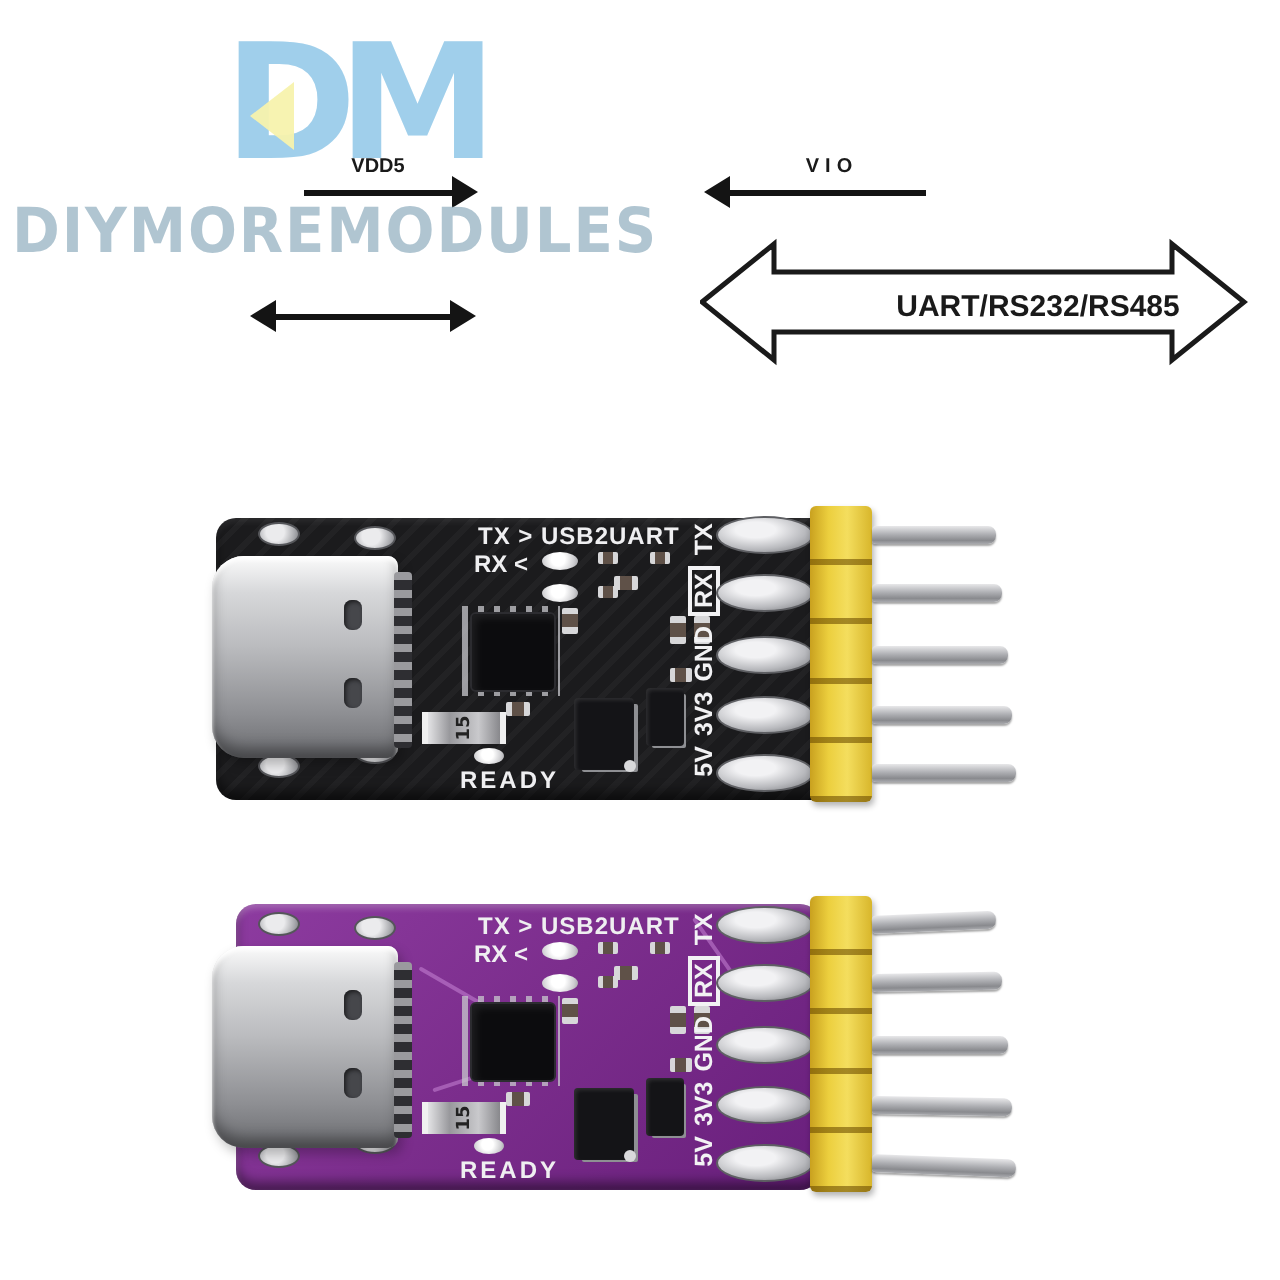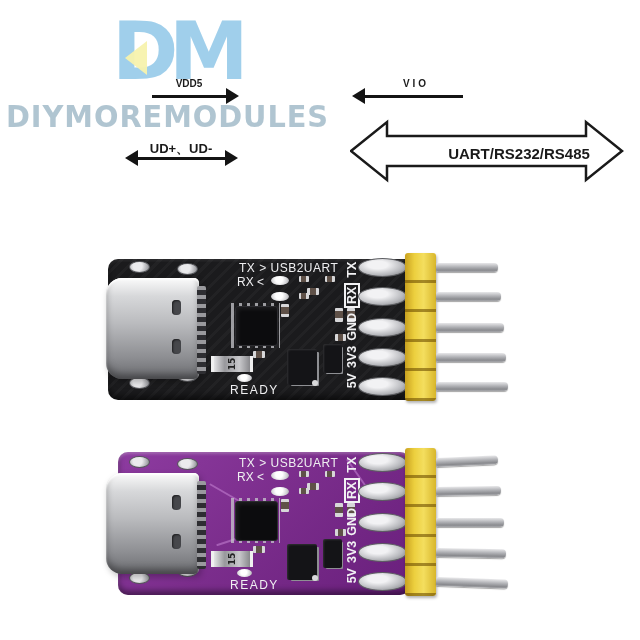--- a/index.html
+++ b/index.html
@@ -66,21 +66,21 @@
        box-shadow:inset 0 2px 2px #fff,inset 0 -5px 7px rgba(0,0,0,.35),2px 3px 6px rgba(0,0,0,.25);}
   .usb-slot{position:absolute;width:9px;height:15px;background:#46474b;border-radius:4px;
             box-shadow:inset 1px 1px 2px #1e1e20;}
   .slot-a{left:66px;top:22px;} .slot-b{left:66px;top:61px;}
   .usb-comb{position:absolute;left:112px;top:38px;width:9px;height:88px;
             background:repeating-linear-gradient(180deg,#9a9a9e 0 4px,#2e2e32 4px 9px);border-radius:2px;}
   .pad{position:absolute;width:19px;height:10px;border-radius:50%;border:1px solid #55565a;
        background:radial-gradient(circle at 40% 40%,#ebebed 35%,#a9aaae 75%,#7b7c80);}
   .pad-1{left:44px;top:13px;} .pad-2{left:92px;top:15px;}
   .pad-3{left:44px;top:129px;} .pad-4{left:92px;top:122px;}
-  .silk{position:absolute;color:#efeff1;font-weight:400;font-family:"Liberation Sans",sans-serif;
+  .silk{position:absolute;color:#efeff1;font-weight:700;font-family:"Liberation Sans",sans-serif;
         white-space:nowrap;}
   .silk-tx{left:154px;top:13px;font-size:12px;letter-spacing:.5px;}
   .silk-rx{left:152px;top:27px;font-size:12px;}
   .silk-ready{left:145px;top:135px;font-size:12px;letter-spacing:1.5px;}
   .led{position:absolute;border-radius:50%;
        background:radial-gradient(circle at 45% 40%,#ffffff 30%,#cfcfd2 70%,#9a9a9e);}
   .led-a{left:186px;top:28px;width:18px;height:9px;}
   .led-b{left:186px;top:44px;width:18px;height:9px;}
   .led-ready{left:152px;top:126px;width:15px;height:8px;}
   .dot{position:absolute;left:227px;top:132px;width:6px;height:6px;border-radius:50%;background:#d9d9db;}
@@ -137,21 +137,20 @@
   <div class="head-right" id="vdd5-head"></div>
   <div class="sig-label" id="vdd5-label">VDD5</div>
 
   <div class="head-left" id="vio-head"></div>
   <div class="sig-line" id="vio-line"></div>
   <div class="sig-label" id="vio-label">VIO</div>
 
   <div class="head-left" id="ud-head-l"></div>
   <div class="sig-line" id="ud-line"></div>
   <div class="head-right" id="ud-head-r"></div>
-  <div class="sig-label" id="ud-label">UD+、UD-</div>
 
   <div class="abs" id="big-arrow">
     <svg width="274" height="64" viewBox="0 0 274 64">
       <polygon points="1,32 37,3 37,17 236,17 236,3 272,32 236,61 236,47 37,47 37,61" fill="#ffffff" stroke="#1a1a1a" stroke-width="2.5" stroke-linejoin="miter"></polygon>
     </svg>
     <div class="ba-main">UART/RS232/RS485</div>
   </div>
 
   <div class="module" id="module-black">
     <div class="pcb pcb-black"></div>

